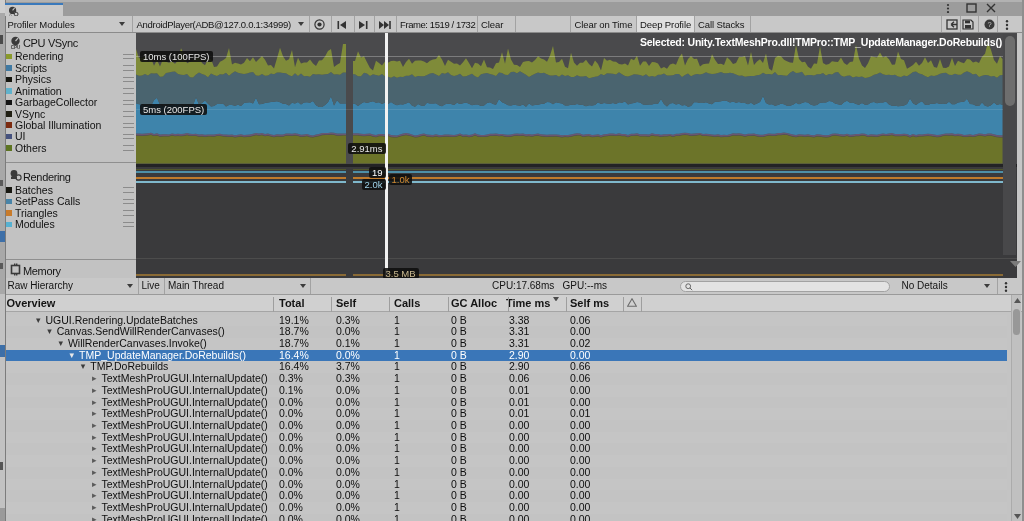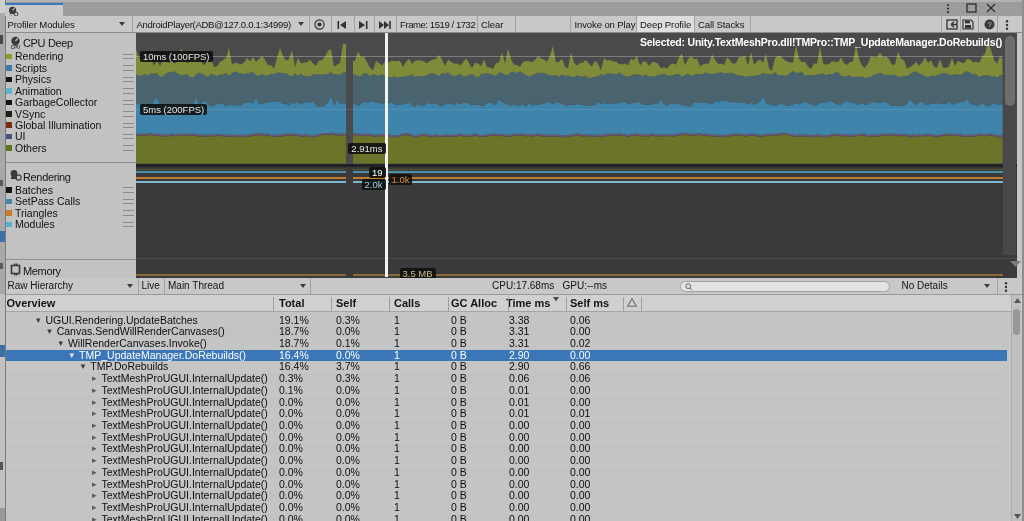--- a/index.html
+++ b/index.html
@@ -107,21 +107,21 @@
         <path d="M0 0 L5 4 L0 8 Z" fill="#333"></path>
         <path d="M5 0 L10 4 L5 8 Z" fill="#333"></path>
         <rect x="10.2" y="0" width="1.6" height="8" fill="#333"></rect>
       </svg>
   <span class="vsep" style="left:390px"></span>
   <span class="tbt" style="left:394.5px;letter-spacing:-0.42px">Frame: 1519 / 1732</span>
   <span class="vsep" style="left:471.5px"></span>
   <span class="tbt" style="left:475.5px">Clear</span>
   <span class="vsep" style="left:509px"></span>
   <span class="vsep" style="left:564.5px"></span>
-  <span class="tbt" style="left:569px">Invoke on Play</span>
+  <span class="tbt" style="left:569px">Clear on Time</span>
   <span class="vsep" style="left:630.5px"></span>
   <span class="abs" style="left:631.5px;top:0;width:57px;height:16px;background:#dedede"></span>
   <span class="tbt" style="left:634.5px">Deep Profile</span>
   <span class="vsep" style="left:688.5px"></span>
   <span class="tbt" style="left:692.5px">Call Stacks</span>
   <span class="vsep" style="left:744.5px"></span>
   <span class="vsep" style="left:935.5px"></span>
   <svg class="abs" style="left:940px;top:3px" width="12" height="11" viewBox="0 0 12 11">
         <rect x="1" y="1" width="10" height="9" fill="none" stroke="#333" stroke-width="1.3"></rect>
         <path d="M11 5.5 L5 5.5 M5 5.5 L8 2.8 M5 5.5 L8 8.2" stroke="#333" stroke-width="1.3" fill="none"></path>
@@ -143,21 +143,21 @@
         <circle cx="2" cy="5" r="1.2" fill="#333"></circle>
         <circle cx="2" cy="8.7" r="1.2" fill="#333"></circle>
       </svg>
 </div>
 <div id="modpanel">
   <svg class="abs" style="left:3px;top:3px" width="13" height="13" viewBox="0 0 13 13">
         <circle cx="6.5" cy="5" r="4.2" fill="#3a3a3a"></circle>
         <rect x="5.9" y="1.2" width="1.2" height="3.8" fill="#c2c2c2" transform="rotate(42 6.5 5)"></rect>
         <text x="6.5" y="12.6" font-size="4.6" fill="#3a3a3a" text-anchor="middle" font-family="Liberation Sans" font-weight="bold">CPU</text>
       </svg>
-  <div class="mhead" style="top:3.8px">CPU Deep</div>
+  <div class="mhead" style="top:3.8px">CPU VSync</div>
   <div class="leg" style="top:18.7px">
         <span class="sw" style="background:#8a9a2b"></span>
         <span class="lt">Rendering</span>
         <span class="hnd"></span>
       </div>
 <div class="leg" style="top:30.1px">
         <span class="sw" style="background:#4079a2"></span>
         <span class="lt">Scripts</span>
         <span class="hnd"></span>
       </div>
@@ -265,21 +265,21 @@
     <div class="abs" style="left:217.5px;top:15.5px;width:649.5px;height:2px;background:#8a6a35"></div>
   </div>
   <div id="wline"></div>
   <div id="seltxt">Selected: Unity.TextMeshPro.dll!TMPro::TMP_UpdateManager.DoRebuilds()</div>
   <div class="badge" style="left:4.5px;top:17.5px">10ms (100FPS)</div>
   <div class="badge" style="left:4.5px;top:70.5px">5ms (200FPS)</div>
   <div class="badge" style="right:631px;top:110px">2.91ms</div>
   <div class="badge" style="right:631px;top:134px;color:#fff">19</div>
   <div class="badge" style="right:631px;top:145.5px;color:#9fd2e8">2.0k</div>
   <div class="badge" style="left:253px;top:140.5px;color:#d08931">1.0k</div>
-  <div class="badge" style="left:264px;top:235px;color:#c8b88f">3.5 MB</div>
+  <div class="badge" style="left:247px;top:235px;color:#c8b88f">3.5 MB</div>
   <div id="csb">
         <div id="csbth"></div>
       </div>
   <svg class="abs" style="left:874px;top:228px" width="11" height="6" viewBox="0 0 11 6">
         <path d="M0 0 L11 0 L5.5 6 Z" fill="#7a7a7a"></path>
       </svg>
 </div>
 <div id="htb">
   <span class="tbt" style="left:2px">Raw Hierarchy</span>
       <span class="darr" style="left:121px"></span>

